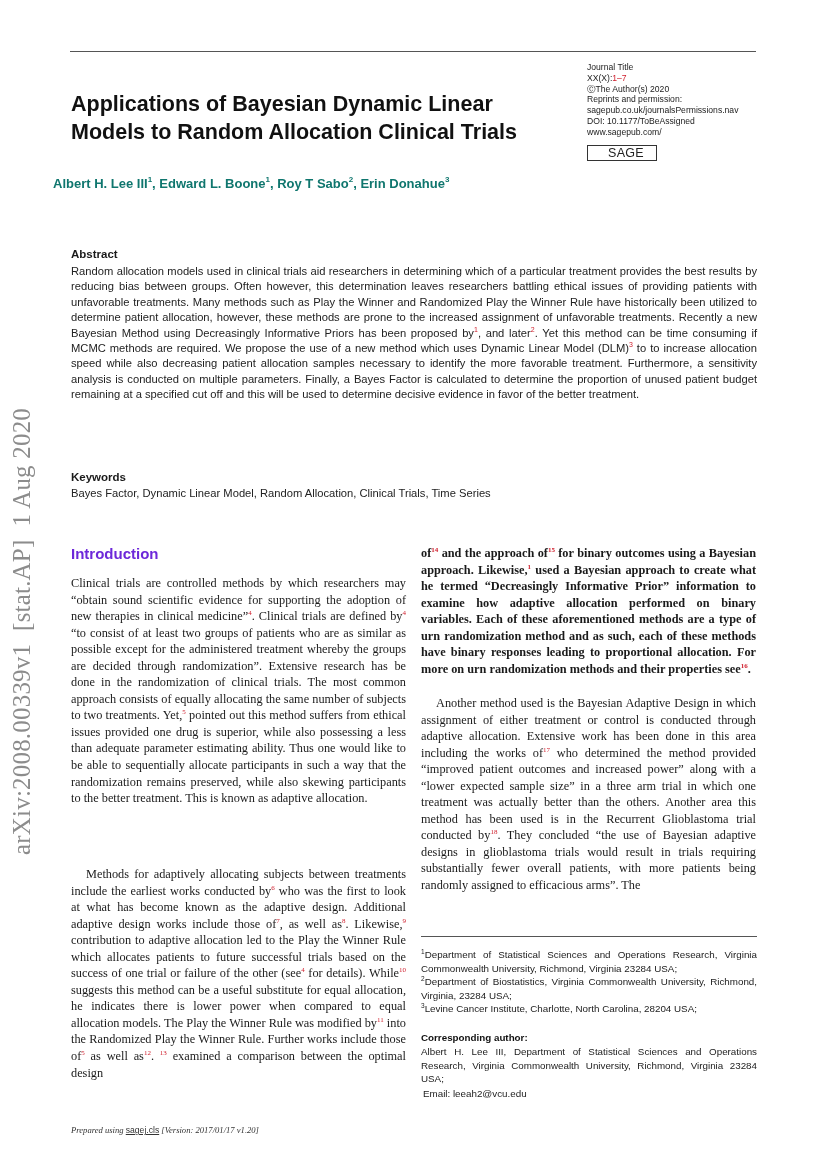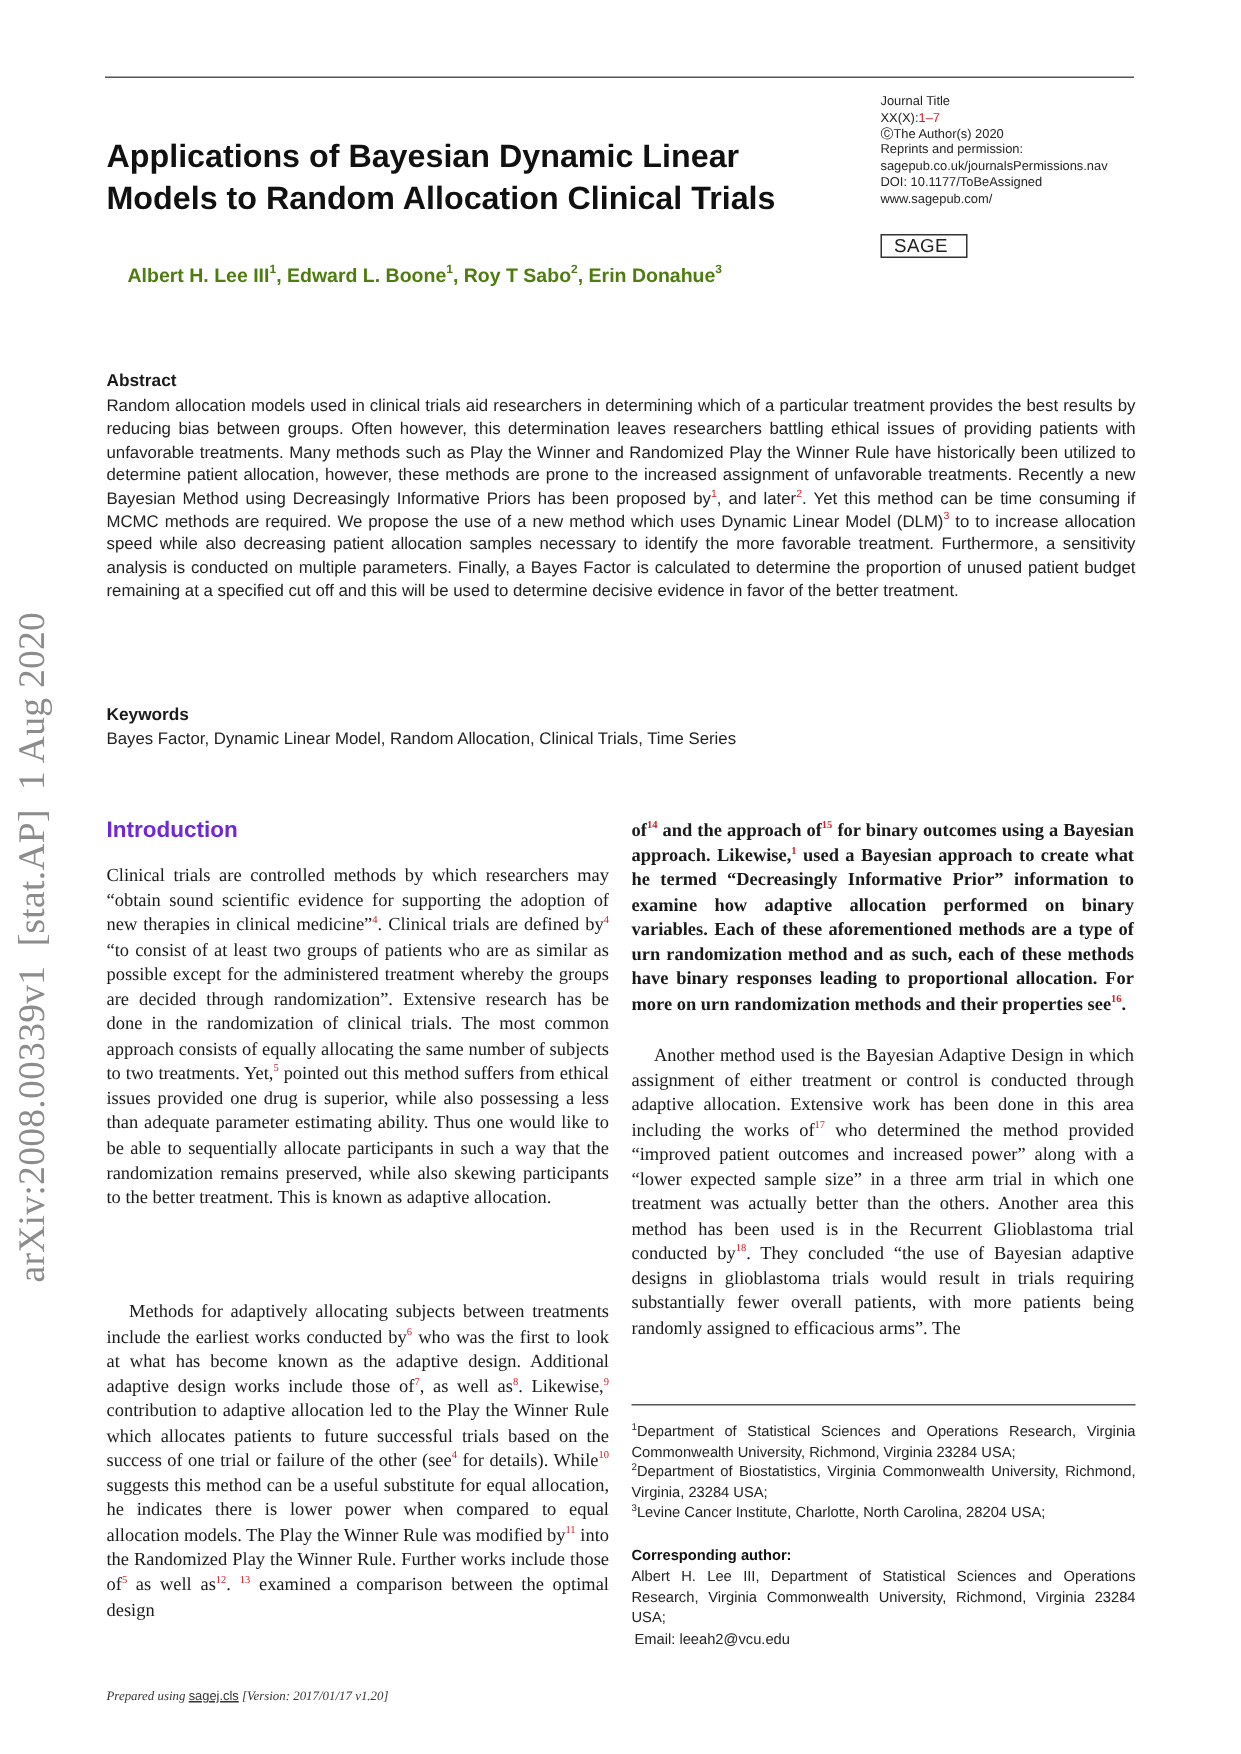--- a/index.html
+++ b/index.html
@@ -6,24 +6,24 @@
   body { width: 827px; height: 1169px; position: relative; overflow: hidden; color: #1a1a1a; }
   .sans { font-family: "Liberation Sans", sans-serif; }
   .serif { font-family: "Liberation Serif", serif; }
   .ref { color: #d0202e; }
   sup.ref, sup.aff { font-size: 7px; line-height: 0; vertical-align: 5px; }
 
   #top-rule { position: absolute; left: 70px; top: 51px; width: 686px; height: 0; border-top: 1px solid #555; }
 
   #journal-info { position: absolute; left: 587px; top: 62px; font-size: 8.6px; line-height: 10.8px; color: #222; }
   #journal-info .pages { color: #d0202e; margin-top: 48px; }
-  #sage-box { display: inline-block; margin-top: 18px; border: 1px solid #333; padding: 0 12px 0 8px; font-size: 12.5px; line-height: 14px; letter-spacing: 0.3px; }
+  #sage-box { display: inline-block; margin-top: 7px; border: 1px solid #333; padding: 0 12px 0 20px; font-size: 12.5px; line-height: 14px; letter-spacing: 0.3px; }
 
   #title { position: absolute; left: 71px; top: 71px; width: 500px; font-size: 21.5px; line-height: 28px; font-weight: bold; color: #111; margin-top: 19px; }
-  #authors { position: absolute; left: 85px; top: 176px; font-size: 13px; font-weight: bold; color: #4d7c0f; }
+  #authors { position: absolute; left: 53px; top: 176px; font-size: 13px; font-weight: bold; color: #0f766e; }
   #authors sup { font-size: 8px; vertical-align: 6px; line-height: 0; }
 
   #abstract-heading { position: absolute; left: 71px; top: 248px; font-size: 11.5px; font-weight: bold; }
   #abstract-body { position: absolute; left: 71px; top: 264px; width: 686px; font-size: 11.2px; line-height: 15.4px; text-align: justify; color: #222; }
 
   #keywords-heading { position: absolute; left: 71px; top: 471px; font-size: 11.5px; font-weight: bold; }
   #keywords-body { position: absolute; left: 71px; top: 487px; font-size: 11.2px; color: #222; }
 
   #arxiv-stamp { position: absolute; left: 8px; top: 855px; transform-origin: 0 0; transform: rotate(-90deg); font-size: 25px; color: #8c8c8c; white-space: pre; letter-spacing: 0.2px; }
 

